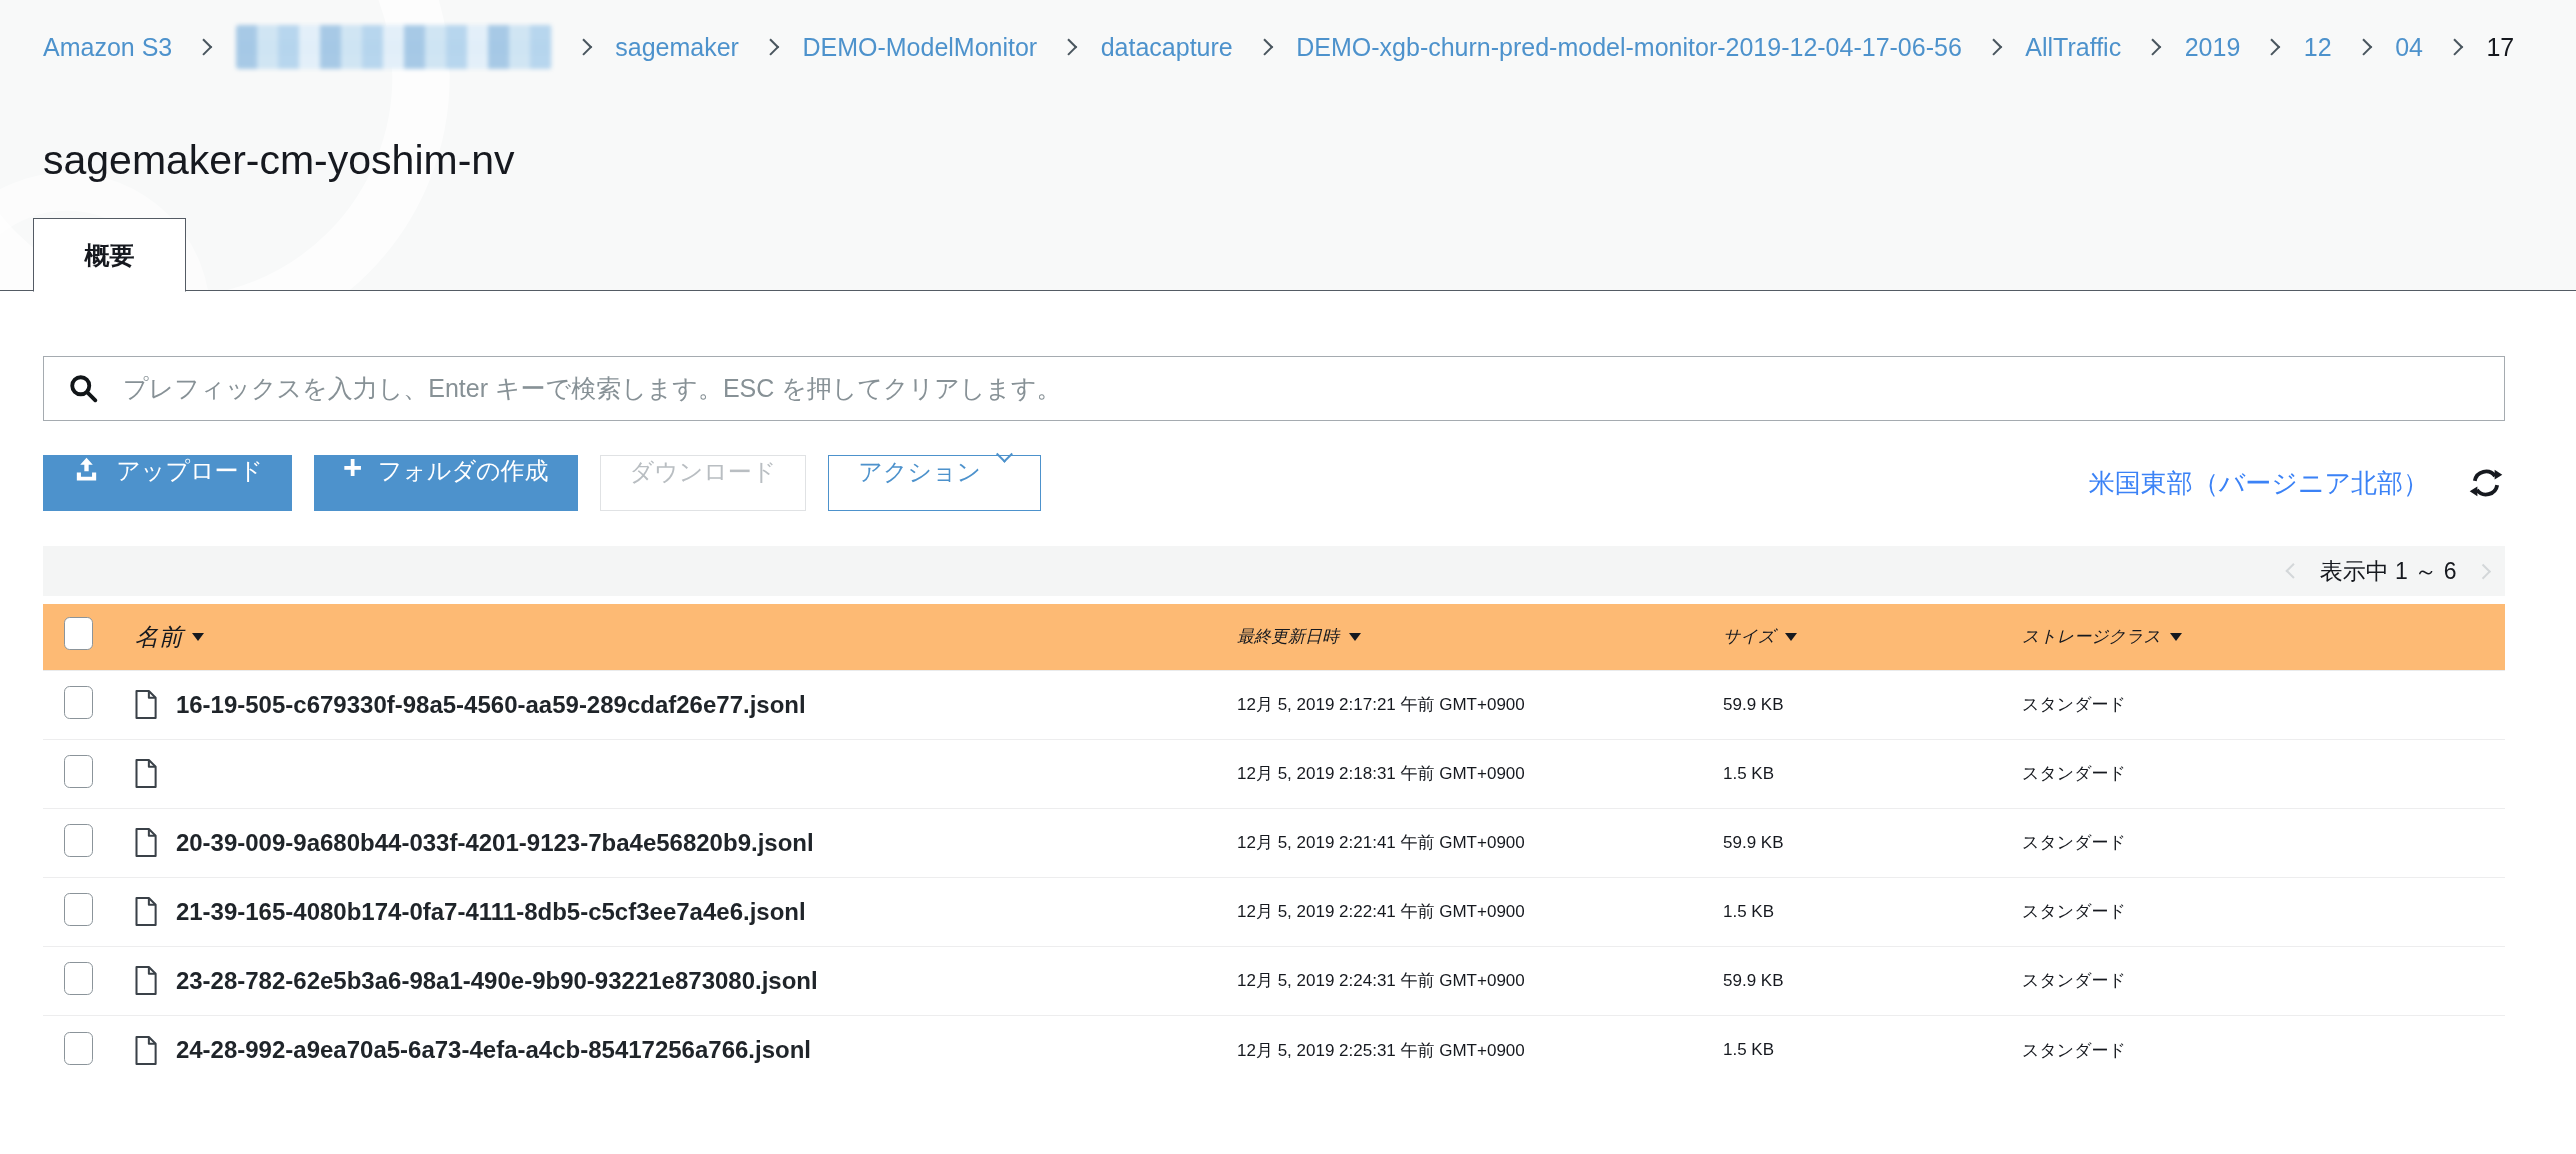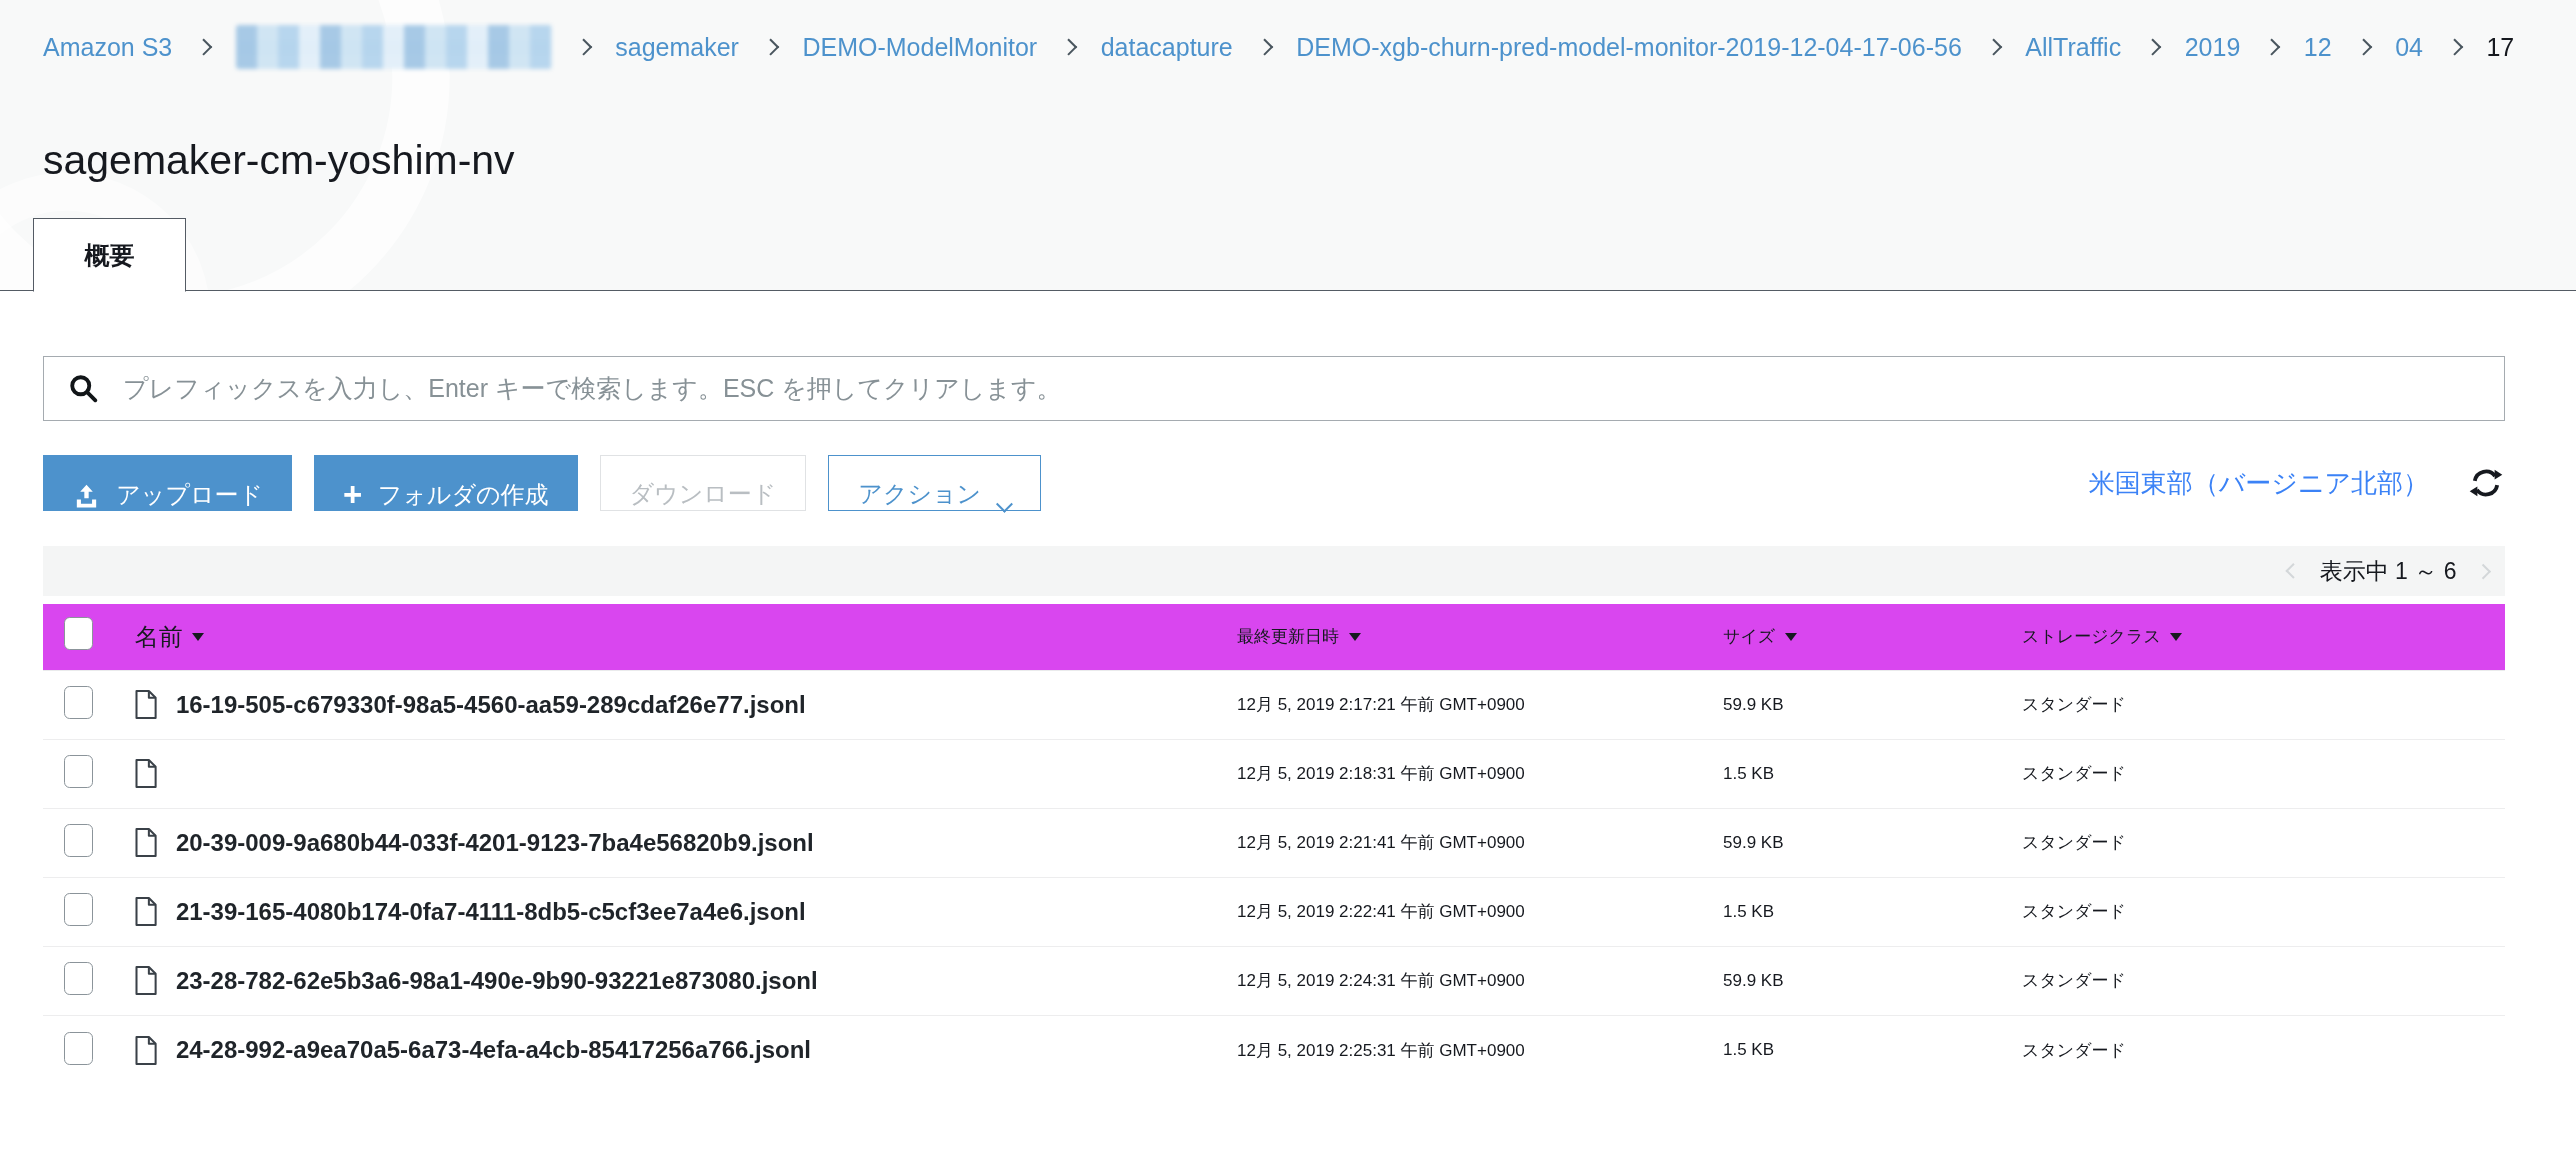--- a/index.html
+++ b/index.html
@@ -69,21 +69,21 @@
   }
   .search-bar input {
     flex:1; border:none; outline:none; background:transparent;
     font-size:25px; color:#16191f;
     font-family:"Liberation Sans","DejaVu Sans",sans-serif;
   }
   .search-bar input::placeholder { color:#879196; opacity:1; }
 
   .toolbar { margin-top:34px; display:flex; align-items:center; gap:22px; }
   .btn {
-    height:56px; display:inline-flex; align-items:flex-end; justify-content:center;
+    height:56px; display:inline-flex; align-items:flex-start; justify-content:center;
     padding:0 29px; font-size:24px; cursor:pointer; white-space:nowrap;
     font-family:"Liberation Sans","DejaVu Sans",sans-serif; border:none;
   }
   .btn-primary { background:#4d92cc; color:#ffffff; gap:15.3px; }
   .btn-disabled { background:#ffffff; border:1.9px solid #e0e2e4; color:#b9bec2; cursor:default; }
   .btn-outline { background:#ffffff; border:1.9px solid #4d92cc; color:#4d92cc; gap:17px; }
   .btn-outline .chev { border-color:#4d92cc; width:12.4px; height:12.4px; border-width:2.4px; margin-top:-7.7px; }
   .plus-glyph { font-size:33px; font-weight:bold; line-height:1; margin-top:-3.8px; }
 
   .region-group { margin-left:auto; display:flex; align-items:center; gap:40px; margin-right:1.9px; }
@@ -98,23 +98,23 @@
   .paging-strip .chev { width:10.5px; height:10.5px; border-width:2.4px; border-color:#d3d7d9; }
   .showing-text { font-size:23px; color:#16191f; }
 
   
   .grid-row {
     display:grid;
     grid-template-columns:86px 1108px 486px 299px 1fr;
     align-items:center;
   }
   .thead {
-    margin-top:7.7px; height:67px; background:#d946ef;
+    margin-top:7.7px; height:67px; background:#fdba74;
     border-bottom:1.9px solid #eaebec;
-    font-size:24px; color:#16191f;
+    font-size:24px; color:#16191f;font-style:italic;
   }
   .th-label { display:inline-flex; align-items:center; gap:9.6px; cursor:pointer; }
   .caret-down {
     width:0; height:0; display:inline-block;
     border-left:6.7px solid transparent; border-right:6.7px solid transparent;
     border-top:8.6px solid #16191f;
   }
   .cell-check { padding-left:21px; }
   .checkbox {
     display:inline-block; width:29px; height:33px;

